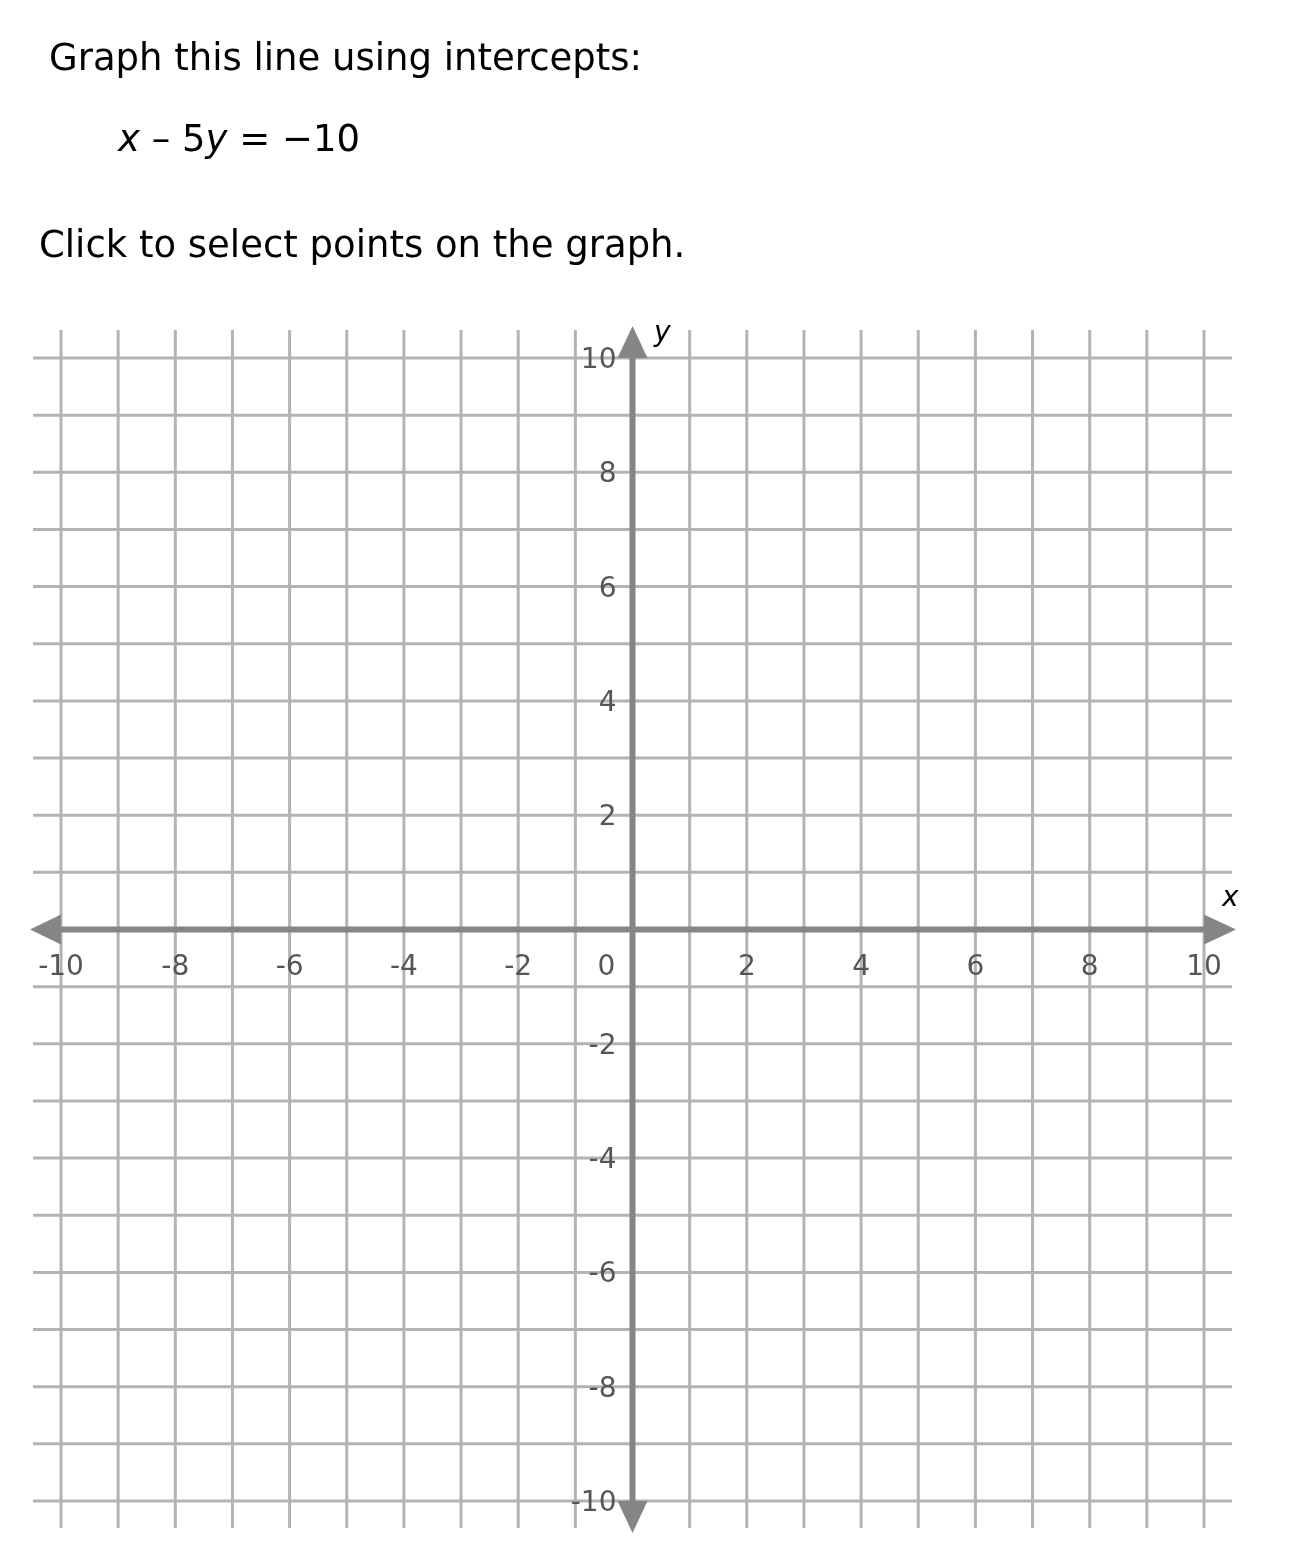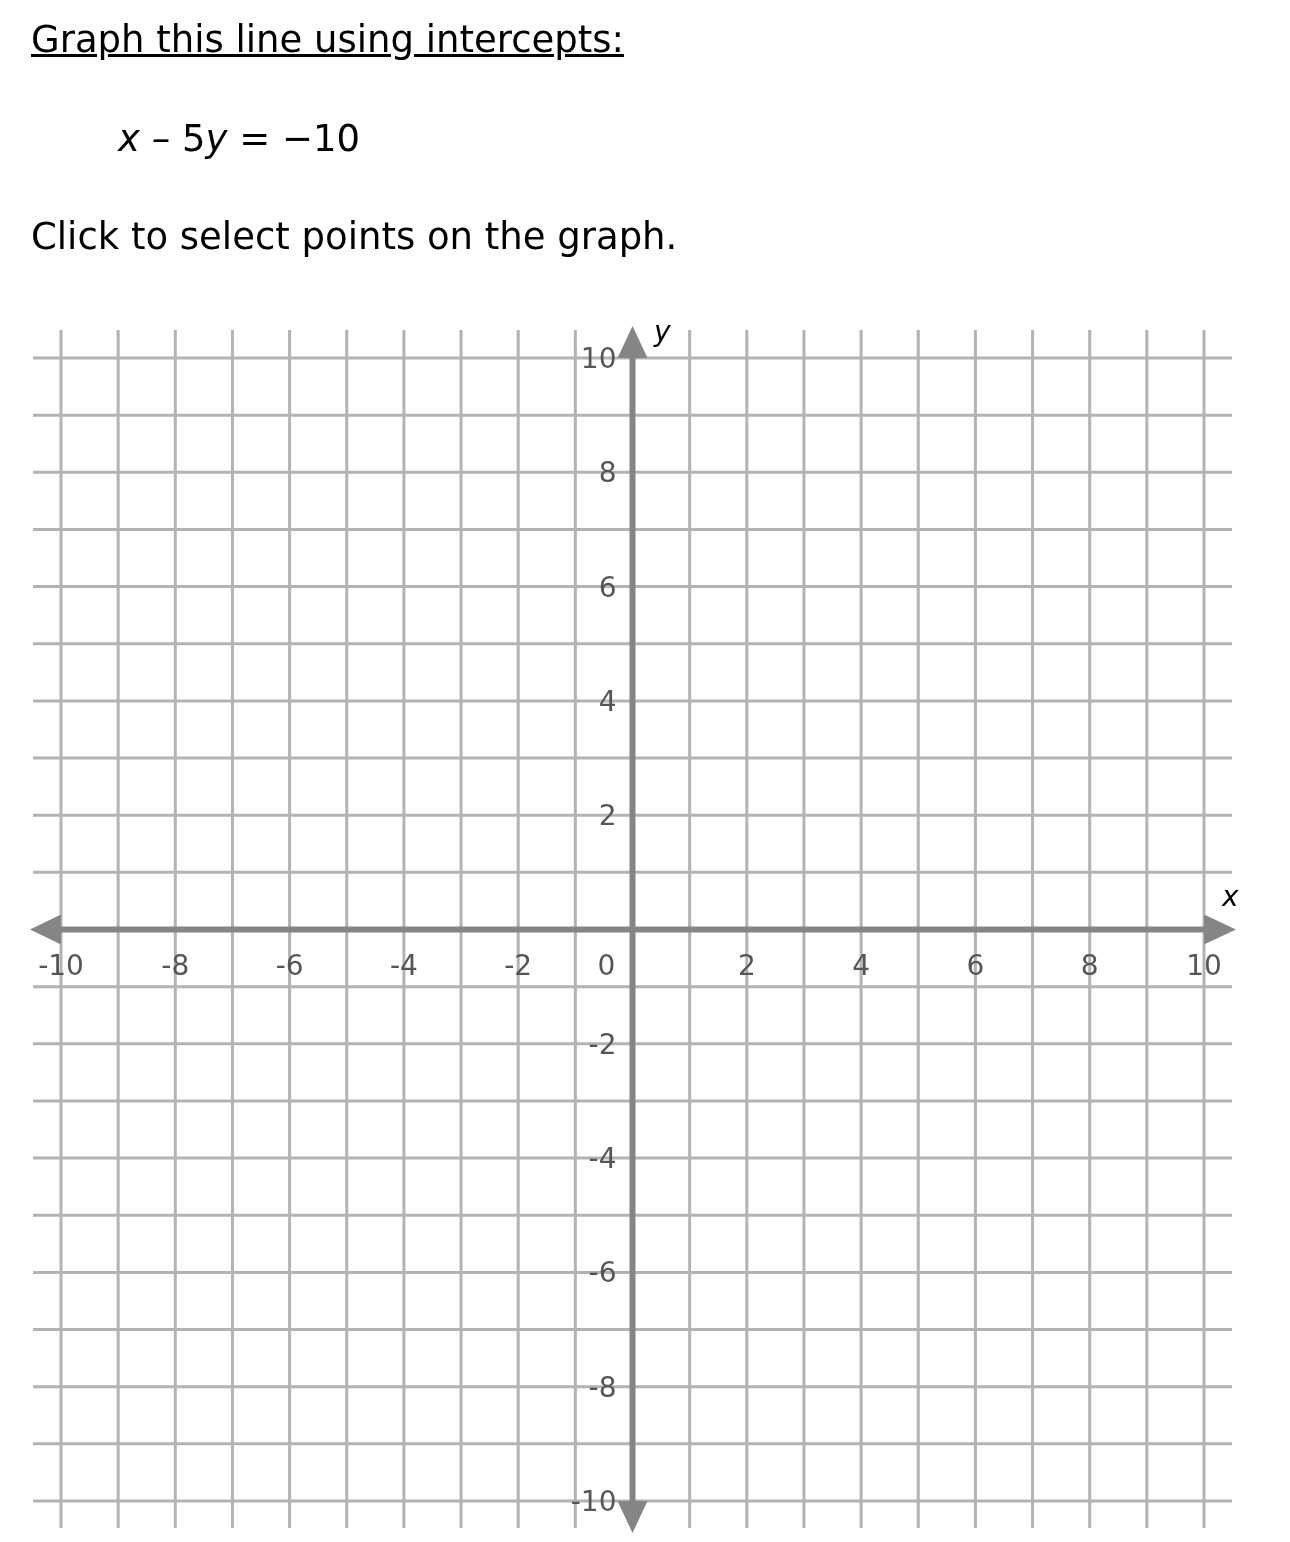--- a/index.html
+++ b/index.html
@@ -1,21 +1,21 @@
 <!DOCTYPE html>
 <html><head>
 <meta charset="utf-8">
 <style>
   html, body { margin: 0; padding: 0; background: #ffffff; }
   body { width: 1290px; height: 1542px; position: relative; overflow: hidden;
          font-family: "DejaVu Sans", sans-serif; color: #000; }
-  .prompt { position: absolute; left: 31px; top: 16px; font-size: 37px; line-height: 48px; margin: 0; font-weight: normal; text-decoration: underline; }
+  .prompt { position: absolute; left: 31px; top: 16px; font-size: 37px; line-height: 48px; margin: 18px; font-weight: normal; }
   .equation { position: absolute; left: 90px; top: 115px; font-size: 37px; line-height: 48px; white-space: pre; margin-left: 28px; }
   .equation .var { font-style: italic; }
-  .instruction { position: absolute; left: 31px; top: 213px; font-size: 37px; line-height: 48px; margin: 0; }
+  .instruction { position: absolute; left: 31px; top: 213px; font-size: 37px; line-height: 48px; margin: 8px; }
   .graph { position: absolute; left: 0; top: 0; }
   .tick { font-family: "DejaVu Sans", sans-serif; font-size: 28px; fill: #555555; }
   .axis-name { font-family: "DejaVu Sans", sans-serif; font-size: 28px; font-style: italic; fill: #000; }
 </style>
 </head>
 <body>
 
 <h1 class="prompt">Graph this line using intercepts:</h1>
 
 <div class="equation"><span class="var">x</span> <span>–</span> <span>5</span><span class="var">y</span> <span>=</span> <span>−10</span></div>

